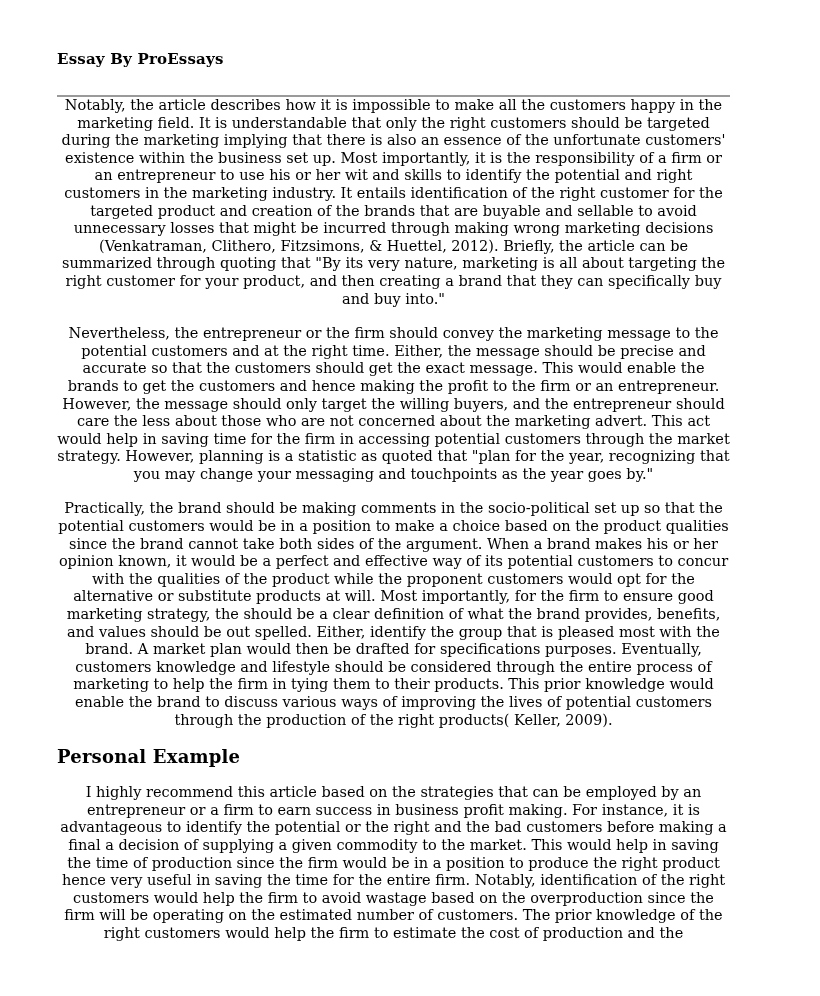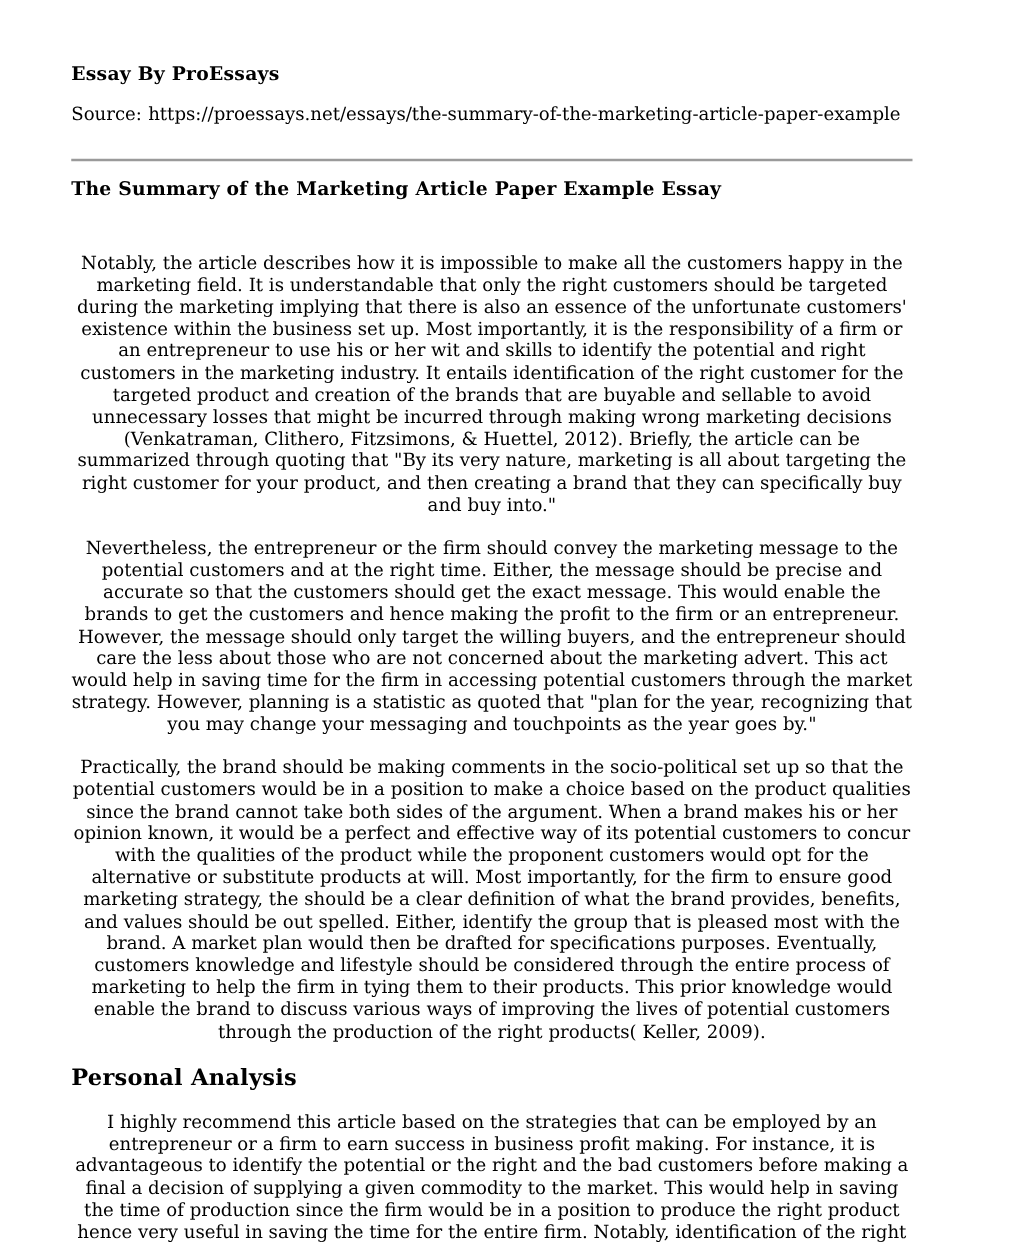--- a/index.html
+++ b/index.html
@@ -62,31 +62,27 @@
     letter-spacing: 0.2px;
   }
 </style>
 </head>
 <body>
 
 <div class="page">
 
   <div class="brand">Essay By ProEssays</div>
 
-  <div class="source">
-    <span class="source-label">Source:</span><span>https://proessays.net/essays/the-summary-of-the-marketing-article-paper-example</span>
-  </div>
 
   <hr class="divider">
 
-  <h1 class="essay-title">The Summary of the Marketing Article Paper Example Essay</h1>
 
   <p class="body-para">Notably, the article describes how it is impossible to make all the customers happy in the marketing field. It is understandable that only the right customers should be targeted during the marketing implying that there is also an essence of the unfortunate customers' existence within the business set up. Most importantly, it is the responsibility of a firm or an entrepreneur to use his or her wit and skills to identify the potential and right customers in the marketing industry. It entails identification of the right customer for the targeted product and creation of the brands that are buyable and sellable to avoid unnecessary losses that might be incurred through making wrong marketing decisions (Venkatraman, Clithero, Fitzsimons, &amp; Huettel, 2012). Briefly, the article can be summarized through quoting that "By its very nature, marketing is all about targeting the right customer for your product, and then creating a brand that they can specifically buy and buy into."</p>
 
   <p class="body-para">Nevertheless, the entrepreneur or the firm should convey the marketing message to the potential customers and at the right time. Either, the message should be precise and accurate so that the customers should get the exact message. This would enable the brands to get the customers and hence making the profit to the firm or an entrepreneur. However, the message should only target the willing buyers, and the entrepreneur should care the less about those who are not concerned about the marketing advert. This act would help in saving time for the firm in accessing potential customers through the market strategy. However, planning is a statistic as quoted that "plan for the year, recognizing that you may change your messaging and touchpoints as the year goes by."</p>
 
   <p class="body-para">Practically, the brand should be making comments in the socio-political set up so that the potential customers would be in a position to make a choice based on the product qualities since the brand cannot take both sides of the argument. When a brand makes his or her opinion known, it would be a perfect and effective way of its potential customers to concur with the qualities of the product while the proponent customers would opt for the alternative or substitute products at will. Most importantly, for the firm to ensure good marketing strategy, the should be a clear definition of what the brand provides, benefits, and values should be out spelled. Either, identify the group that is pleased most with the brand. A market plan would then be drafted for specifications purposes. Eventually, customers knowledge and lifestyle should be considered through the entire process of marketing to help the firm in tying them to their products. This prior knowledge would enable the brand to discuss various ways of improving the lives of potential customers through the production of the right products( Keller, 2009).</p>
 
-  <h2 class="section-heading">Personal Analysis</h2>
+  <h2 class="section-heading">Personal Example</h2>
 
   <p class="body-para">I highly recommend this article based on the strategies that can be employed by an entrepreneur or a firm to earn success in business profit making. For instance, it is advantageous to identify the potential or the right and the bad customers before making a final a decision of supplying a given commodity to the market. This would help in saving the time of production since the firm would be in a position to produce the right product hence very useful in saving the time for the entire firm. Notably, identification of the right customers would help the firm to avoid wastage based on the overproduction since the firm will be operating on the estimated number of customers. The prior knowledge of the right customers would help the firm to estimate the cost of production and the</p>
 
 </div>
 
 </body></html>

